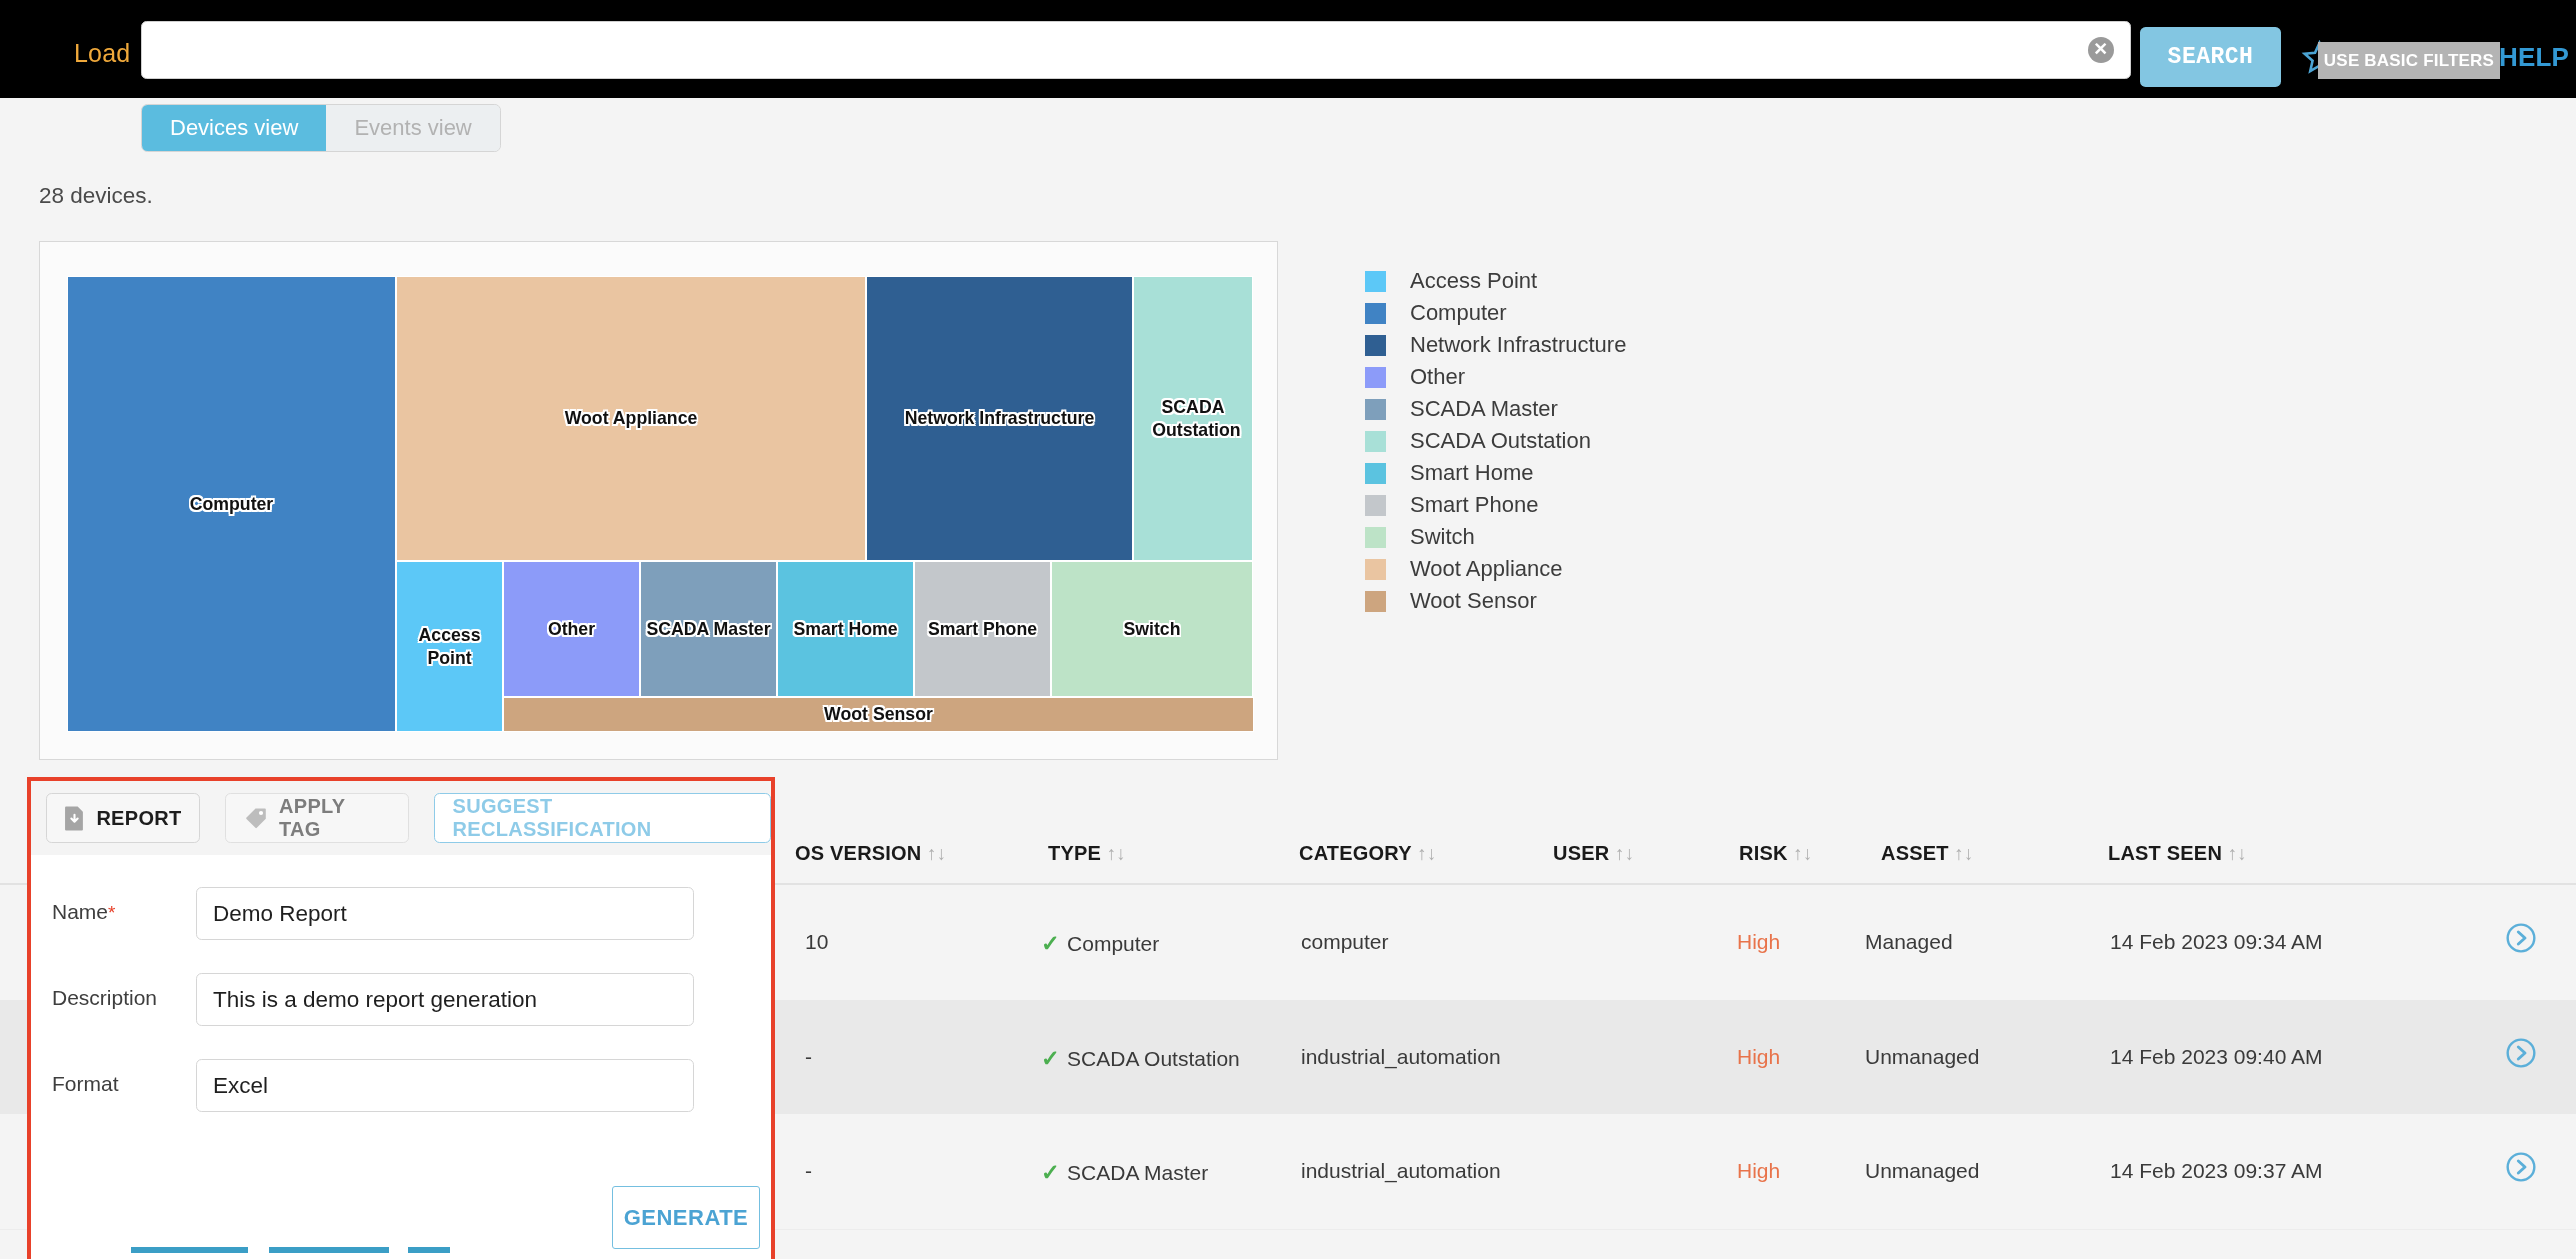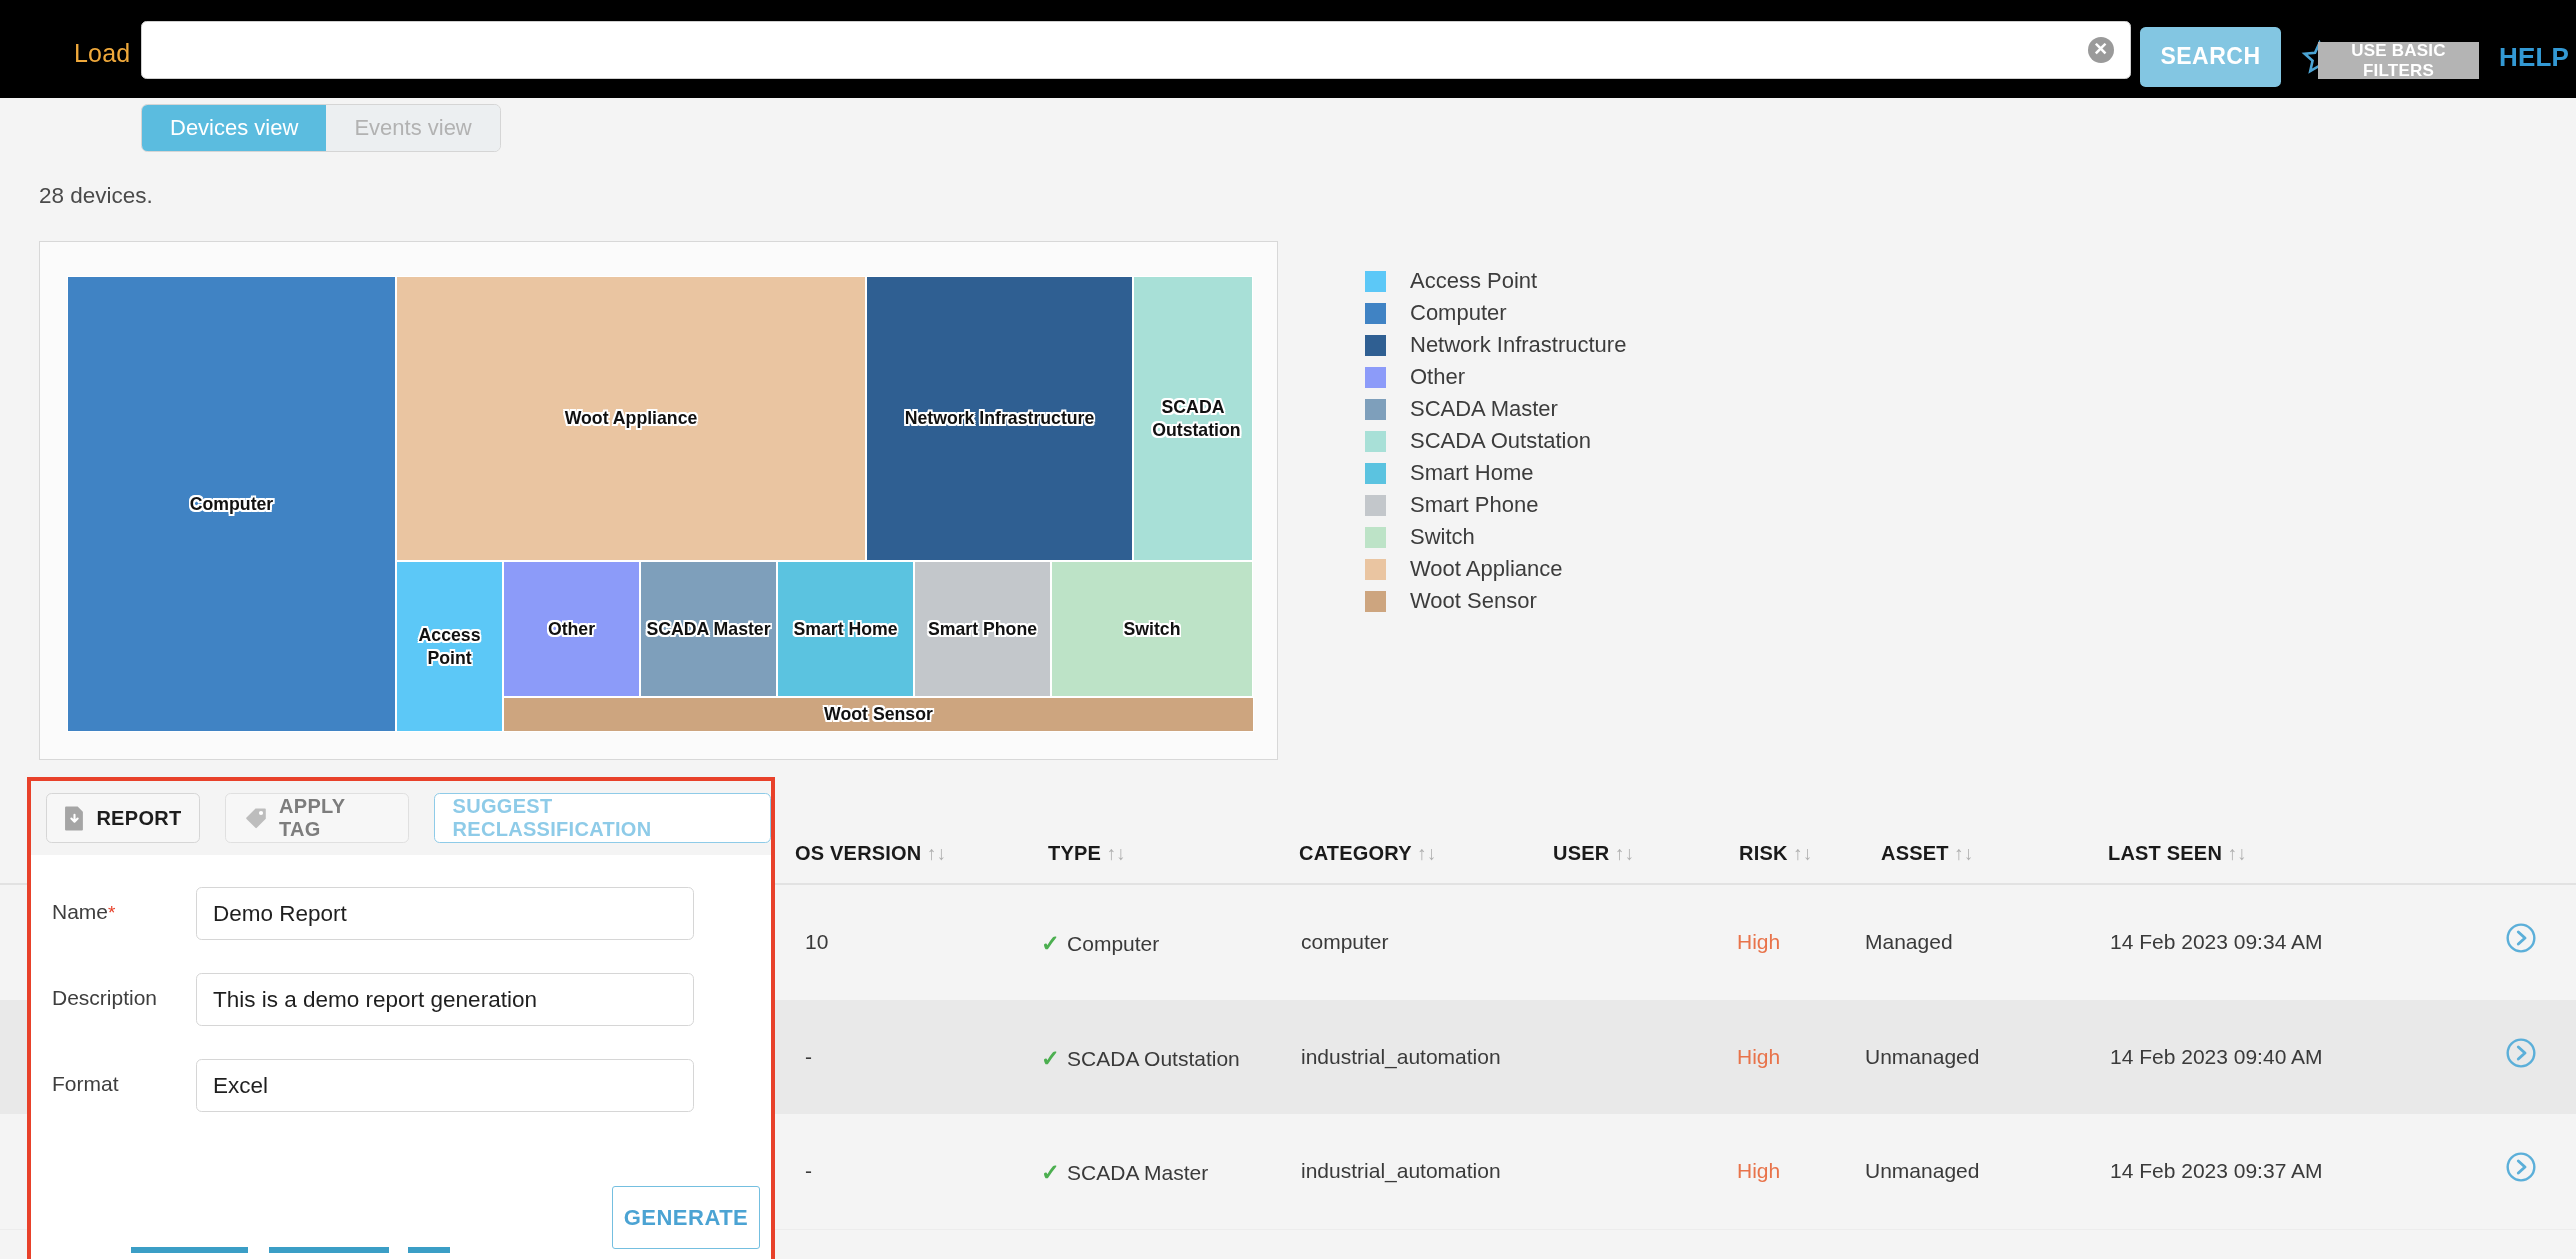--- a/index.html
+++ b/index.html
@@ -33,28 +33,28 @@
     position: absolute; right: 16px; top: 14.5px; width: 26.5px; height: 26.5px;
     border-radius: 50%; background: #9a9a9a;
     display: flex; align-items: center; justify-content: center;
     color: #fff; font-size: 17.7px; line-height: 1; font-weight: bold;
     cursor: pointer;
   }
   .search-btn {
     position: absolute; left: 2140px; top: 26.5px; width: 141px; height: 60px;
     background: #83c6e2; border: none; border-radius: 5.6px;
     color: #fff; font-size: 23px; font-weight: bold; letter-spacing: 0.5px;
-    cursor: pointer; font-family: Liberation Sans, sans-serif;
+    cursor: pointer; font-family: Liberation Mono, monospace;
   }
   .star-icon {
     position: absolute; left: 2301px; top: 39px; width: 37px; height: 37px;
     cursor: pointer;
   }
   .filters-btn {
-    position: absolute; left: 2318px; top: 42px; width: 161px; height: 37px;
+    position: absolute; left: 2318px; top: 42px; width: 182px; height: 37px;
     background: #b4b4b4; border: none; color: #fff;
     font-size: 17px; font-weight: bold; letter-spacing: 0.2px;
     display: flex; align-items: center; justify-content: center;
     cursor: pointer; font-family: "Liberation Sans", sans-serif;
   }
   .help-link {
     position: absolute; left: 2499px; top: 42px;
     font-size: 26px; color: #3399d4; font-weight: bold; letter-spacing: 0.2px;
     cursor: pointer;
   }

